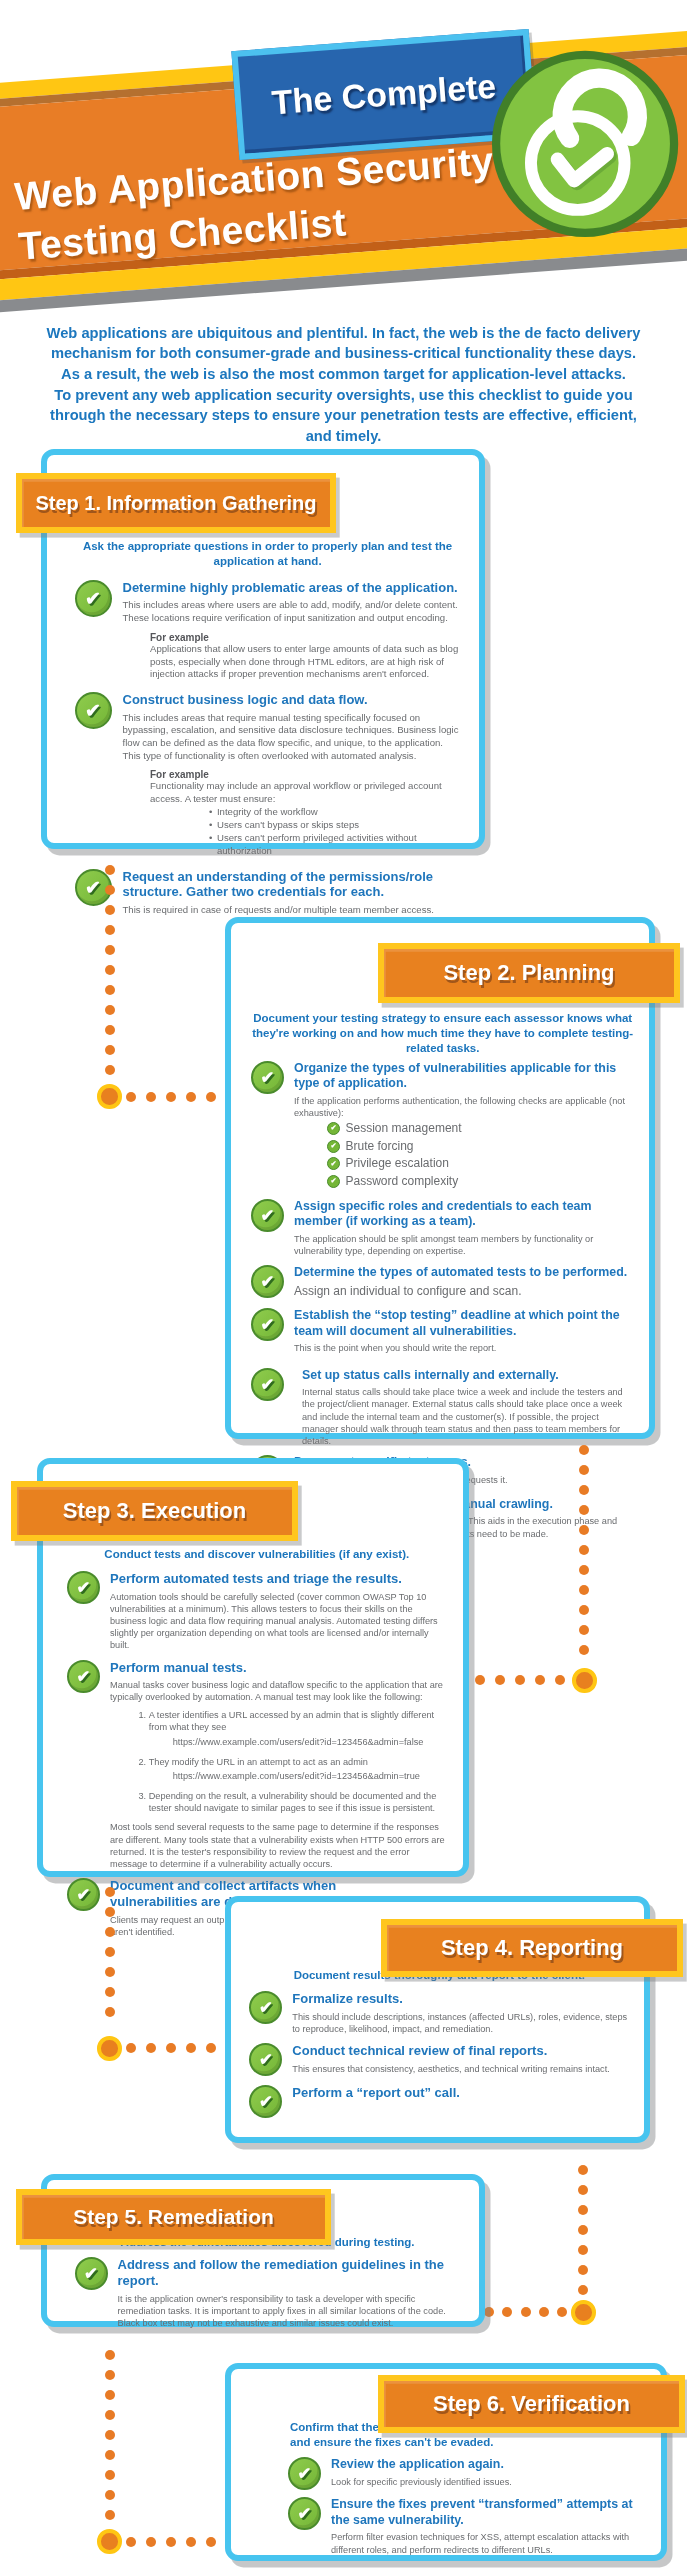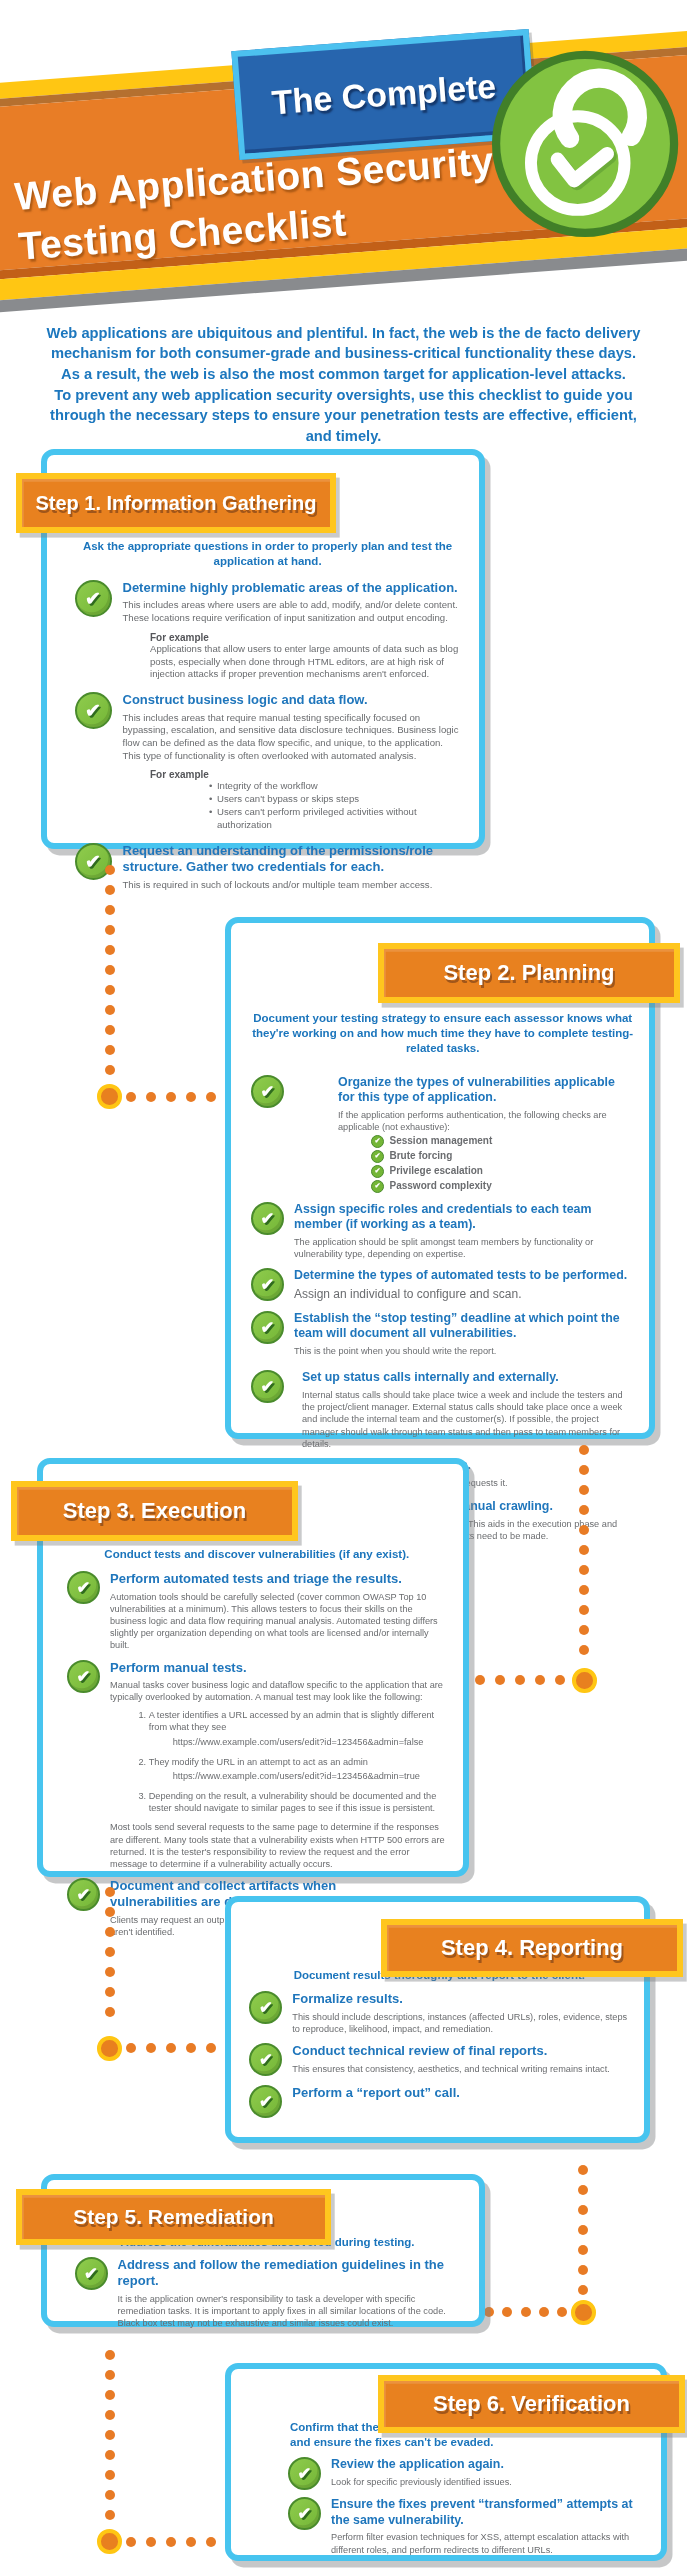--- a/index.html
+++ b/index.html
@@ -42,21 +42,21 @@
   .ck::before{content:"\2714";color:#fff;font-size:19px;font-weight:bold;text-shadow:1.8px 1.8px 0 #2F6B1E;}
   .ck.small{width:29px;height:29px;margin-right:10px;}
   .ck.small::before{font-size:16.5px;}
   .ih{color:#1F76BC;font-weight:bold;font-size:13px;line-height:1.22;}
   .ib{color:#6A6C6F;font-size:9.6px;line-height:1.32;margin-top:3.7px;}
   .ex{margin:7.3px 0 0 27.5px;}
   .exl{font-weight:bold;color:#55565A;font-size:10px;}
   .ext{color:#6A6C6F;font-size:9.6px;line-height:1.32;}
   .bul-row{display:flex;color:#6A6C6F;font-size:9.6px;line-height:1.35;margin-left:59px;}
   .bul-row::before{content:"\2022";margin-right:4.6px;}
-  .chk-row{display:flex;align-items:flex-end;color:#6A6C6F;font-size:10px;line-height:1.4;margin:0.9px 0 0.9px 33px;font-weight:bold;}
+  .chk-row{display:flex;align-items:center;color:#6A6C6F;font-size:12px;line-height:1.4;margin:0.9px 0 0.9px 33px;}
   .mck{flex:0 0 auto;width:11px;height:11px;border-radius:50%;background:#74B637;border:1.4px solid #4A8B2C;
        margin-right:5.5px;display:flex;align-items:center;justify-content:center;}
   .mck::before{content:"\2714";color:#fff;font-size:7.3px;font-weight:bold;}
   .mlist{margin:5.5px 0 0 24px;padding-left:14.7px;}
   .mlist li{color:#6A6C6F;font-size:9.6px;line-height:1.32;margin-bottom:7.3px;}
   .url{display:block;padding-left:24px;margin-top:2.8px;}
 
   
   .vdots{position:absolute;display:flex;flex-direction:column;gap:10px;}
   .hdots{position:absolute;display:flex;flex-direction:row;gap:10px;}
@@ -116,32 +116,33 @@
         </div>
       </div>
 
       <div class="item" style="margin-top:11px;">
         <span class="ck"></span>
         <div>
           <div class="ih">Construct business logic and data flow.</div>
           <div class="ib">This includes areas that require manual testing specifically focused on bypassing, escalation, and sensitive data disclosure techniques. Business logic flow can be defined as the data flow specific, and unique, to the application. This type of functionality is often overlooked with automated analysis.</div>
           <div class="ex">
             <div class="exl">For example</div>
+            <div class="ext">Functionality may include an approval workflow or privileged account access. A tester must ensure:</div>
             <div class="bul-row">Integrity of the workflow</div>
             <div class="bul-row">Users can't bypass or skips steps</div>
             <div class="bul-row">Users can't perform privileged activities without authorization</div>
           </div>
         </div>
       </div>
 
       <div class="item" style="margin-top:11px;">
         <span class="ck"></span>
         <div>
           <div class="ih" style="max-width:358px;">Request an understanding of the permissions/role structure. Gather two credentials for each.</div>
-          <div class="ib">This is required in such of lockouts and/or multiple team member access.</div>
+          <div class="ib">This is required in case of requests and/or multiple team member access.</div>
         </div>
       </div>
     </div>
   </div>
 
   <div class="vdots" style="left:105px;top:865px;">
       <span></span>
       <span></span>
       <span></span>
       <span></span>
@@ -160,21 +161,21 @@
       <span></span>
       <span></span>
       <span></span>
     </div>
 
   <div class="stepbox" style="left:225px;top:917px;width:418px;height:510px;">
     <div class="badge" style="right:-31px;top:20px;width:290px;height:48px;font-size:22px;">Step 2. Planning</div>
     <div style="padding:88px 14.7px 0 20px;">
       <div class="box-intro" style="max-width:385px;margin:0 auto;">Document your testing strategy to ensure each assessor knows what they're working on and how much time they have to complete testing-related tasks.</div>
 
-      <div class="item" style="margin-top:19px;gap:44px;">
+      <div class="item" style="margin-top:5px;">
         <span class="ck small"></span>
         <div>
           <div class="ih" style="font-size:12.4px;max-width:348px;">Organize the types of vulnerabilities applicable for this type of application.</div>
           <div class="ib" style="font-size:9.2px;">If the application performs authentication, the following checks are applicable (not exhaustive):</div>
           <div class="chk-row">
               <span class="mck"></span>
               <span>Session management</span>
             </div>
           <div class="chk-row">
               <span class="mck"></span>

